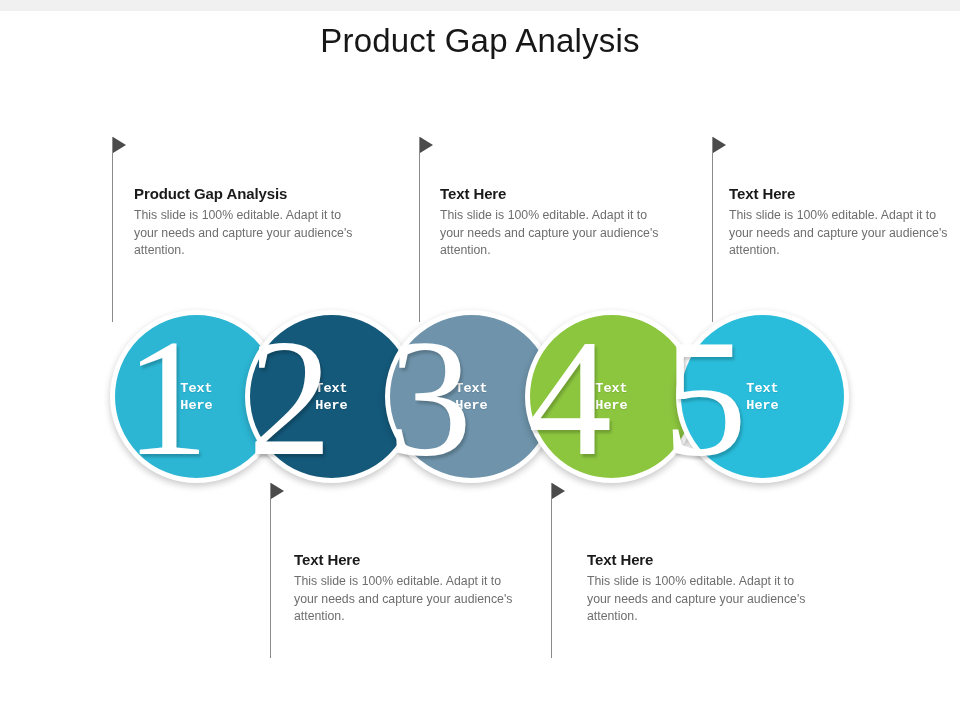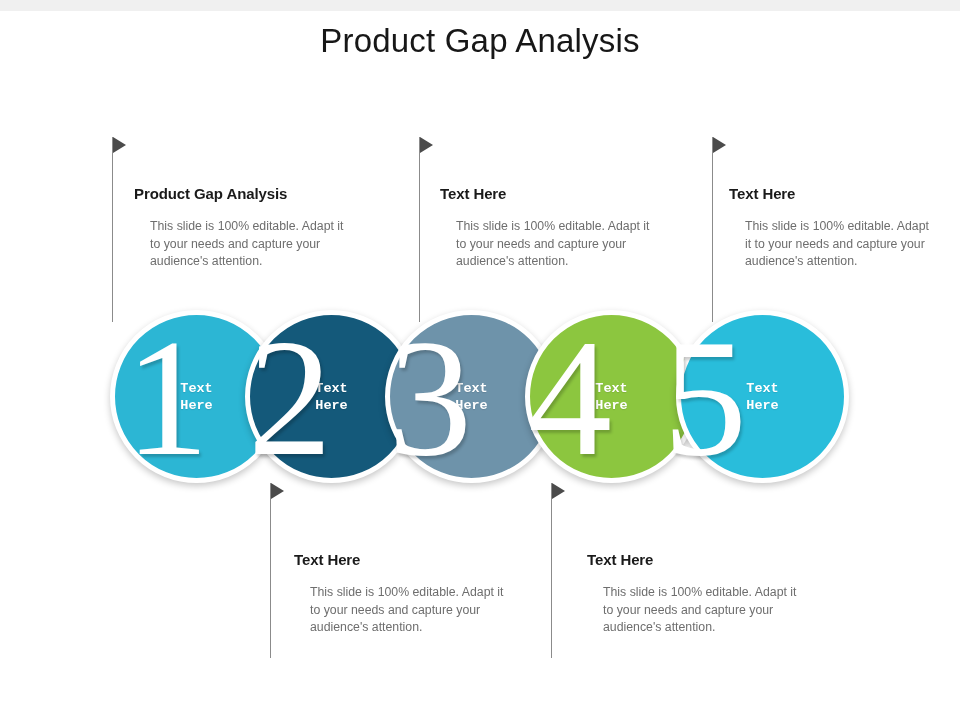--- a/index.html
+++ b/index.html
@@ -75,21 +75,21 @@
     font-weight: bold;
     color: #1a1a1a;
     letter-spacing: -0.1px;
     margin: 0 0 5px 0;
     white-space: nowrap;
   }
   .callout .c-body {
     font-size: 12.3px;
     line-height: 17.5px;
     color: #6e6e6e;
-    margin: 16px;
+    margin: 0;
   }
 
   
   #band {
     position: absolute;
     left: 0;
     top: 300px;
     width: 960px;
     height: 210px;
   }

